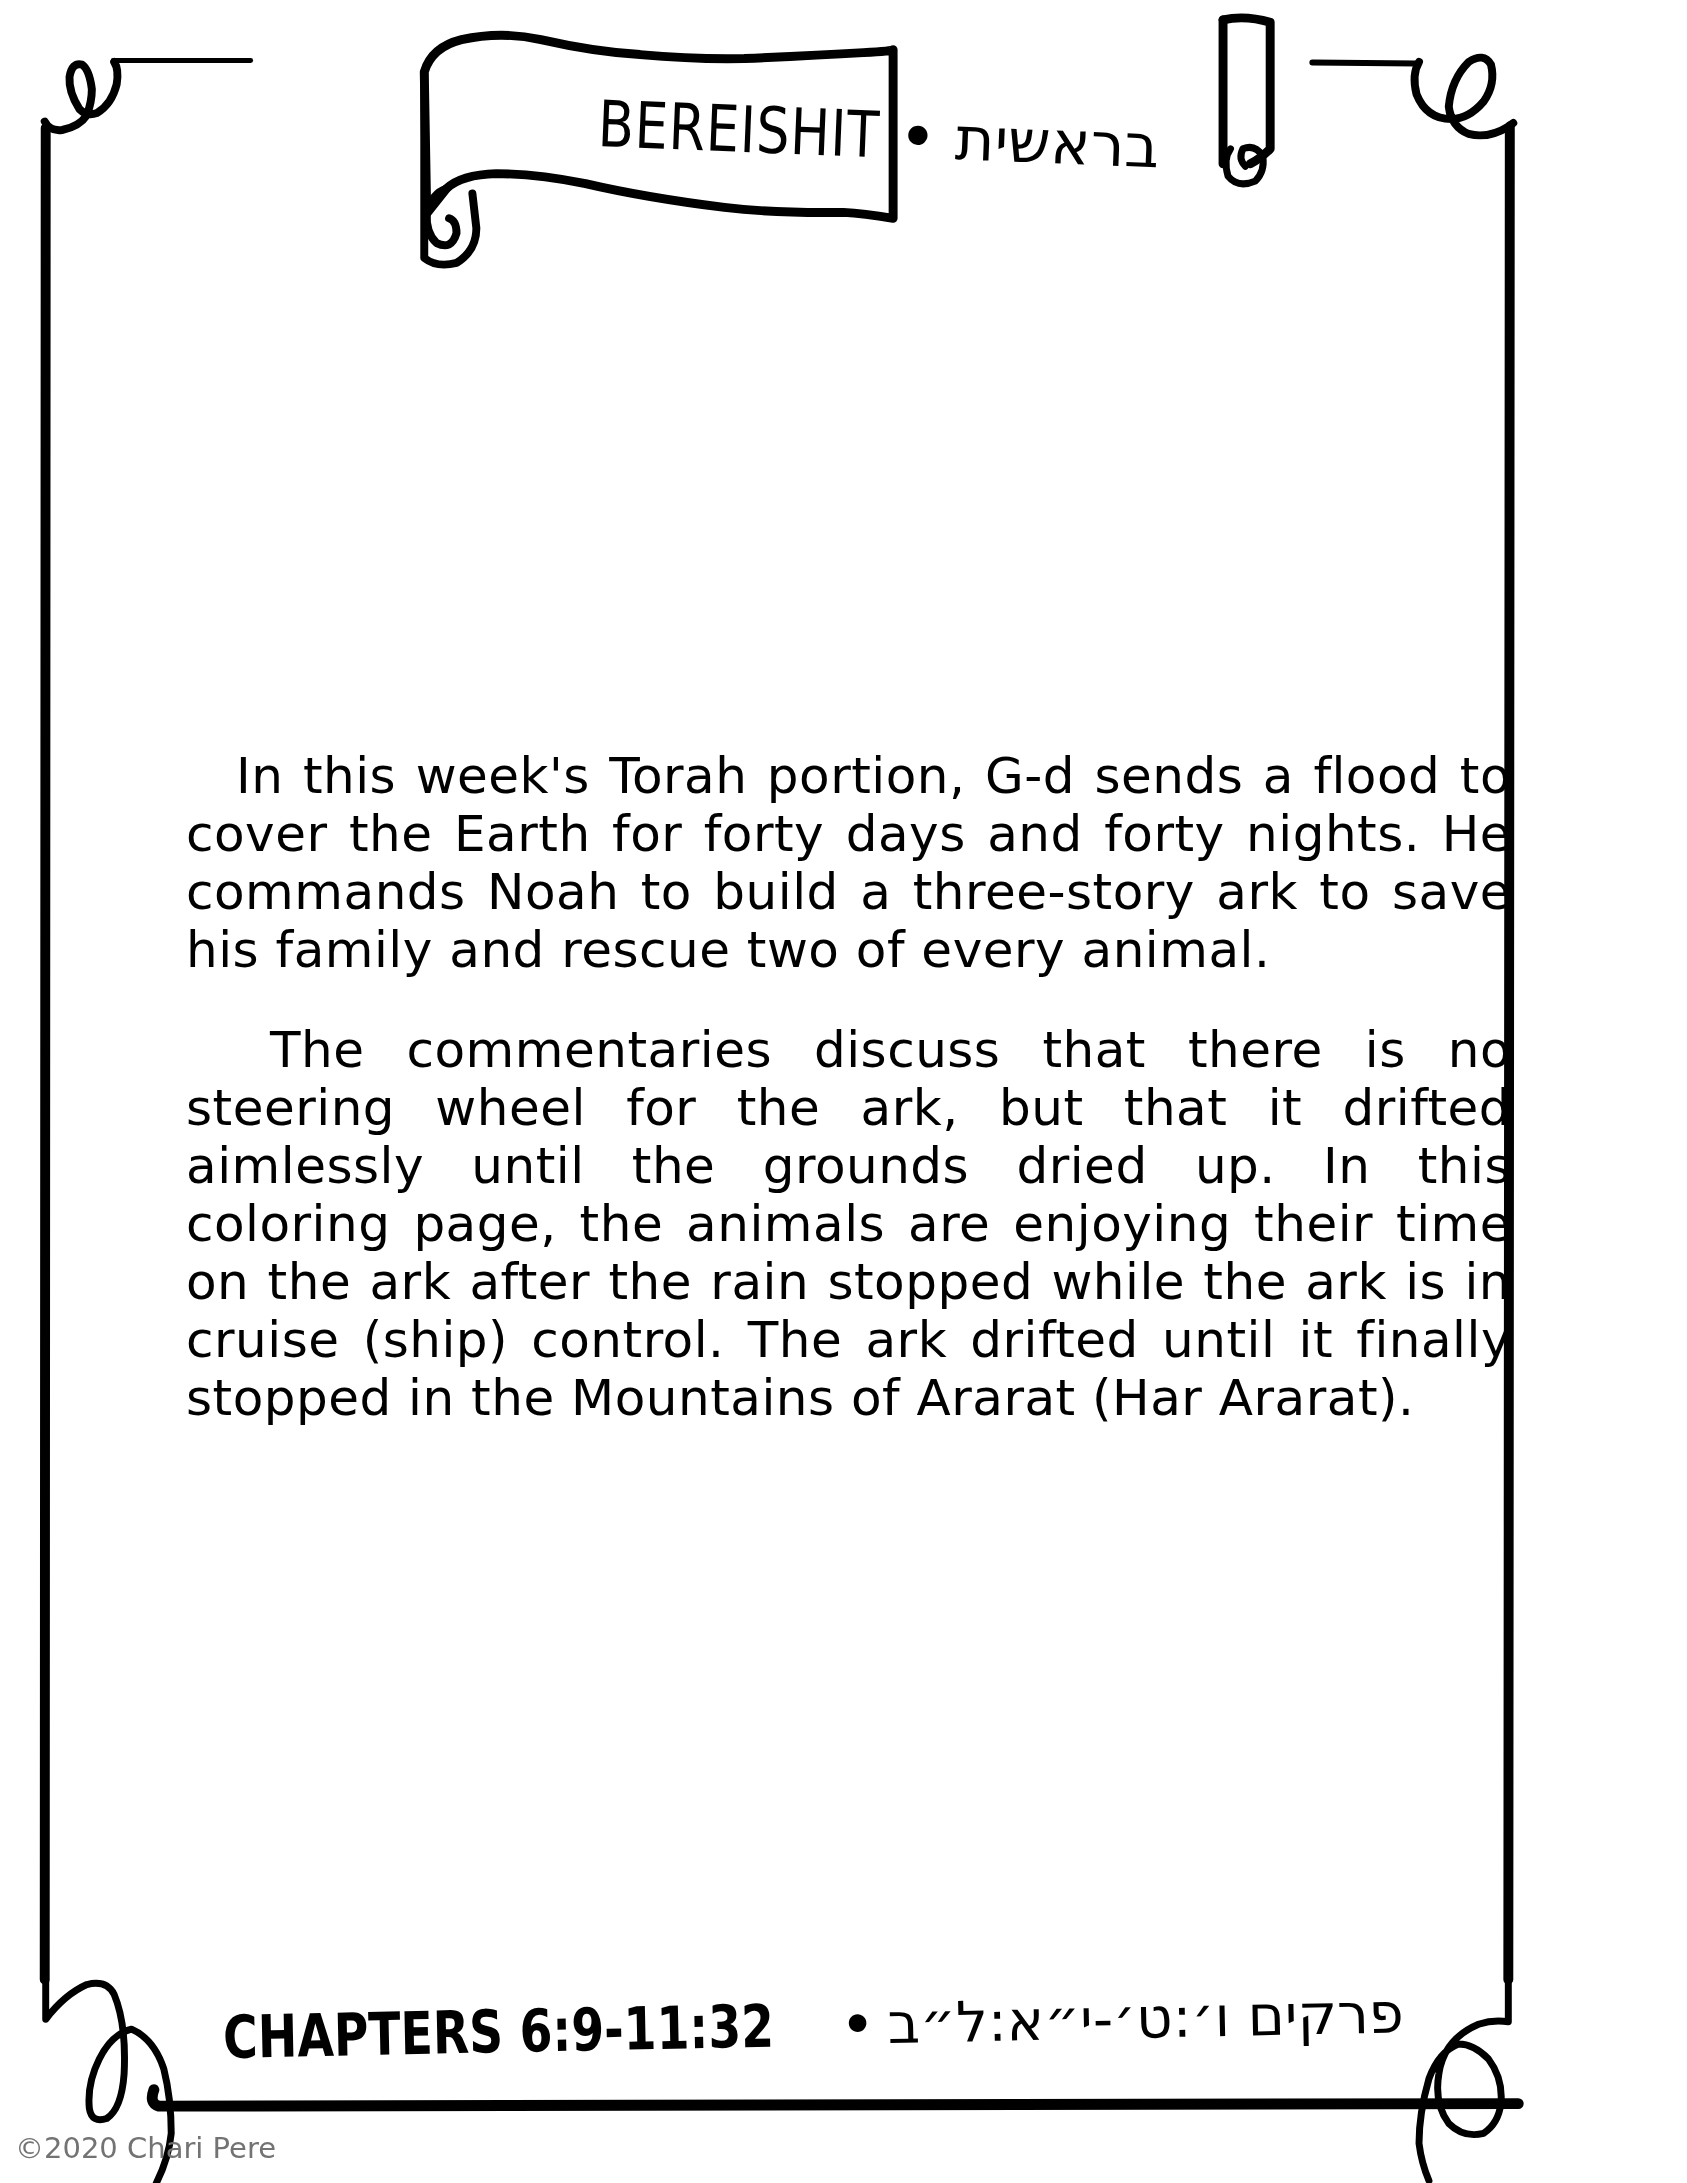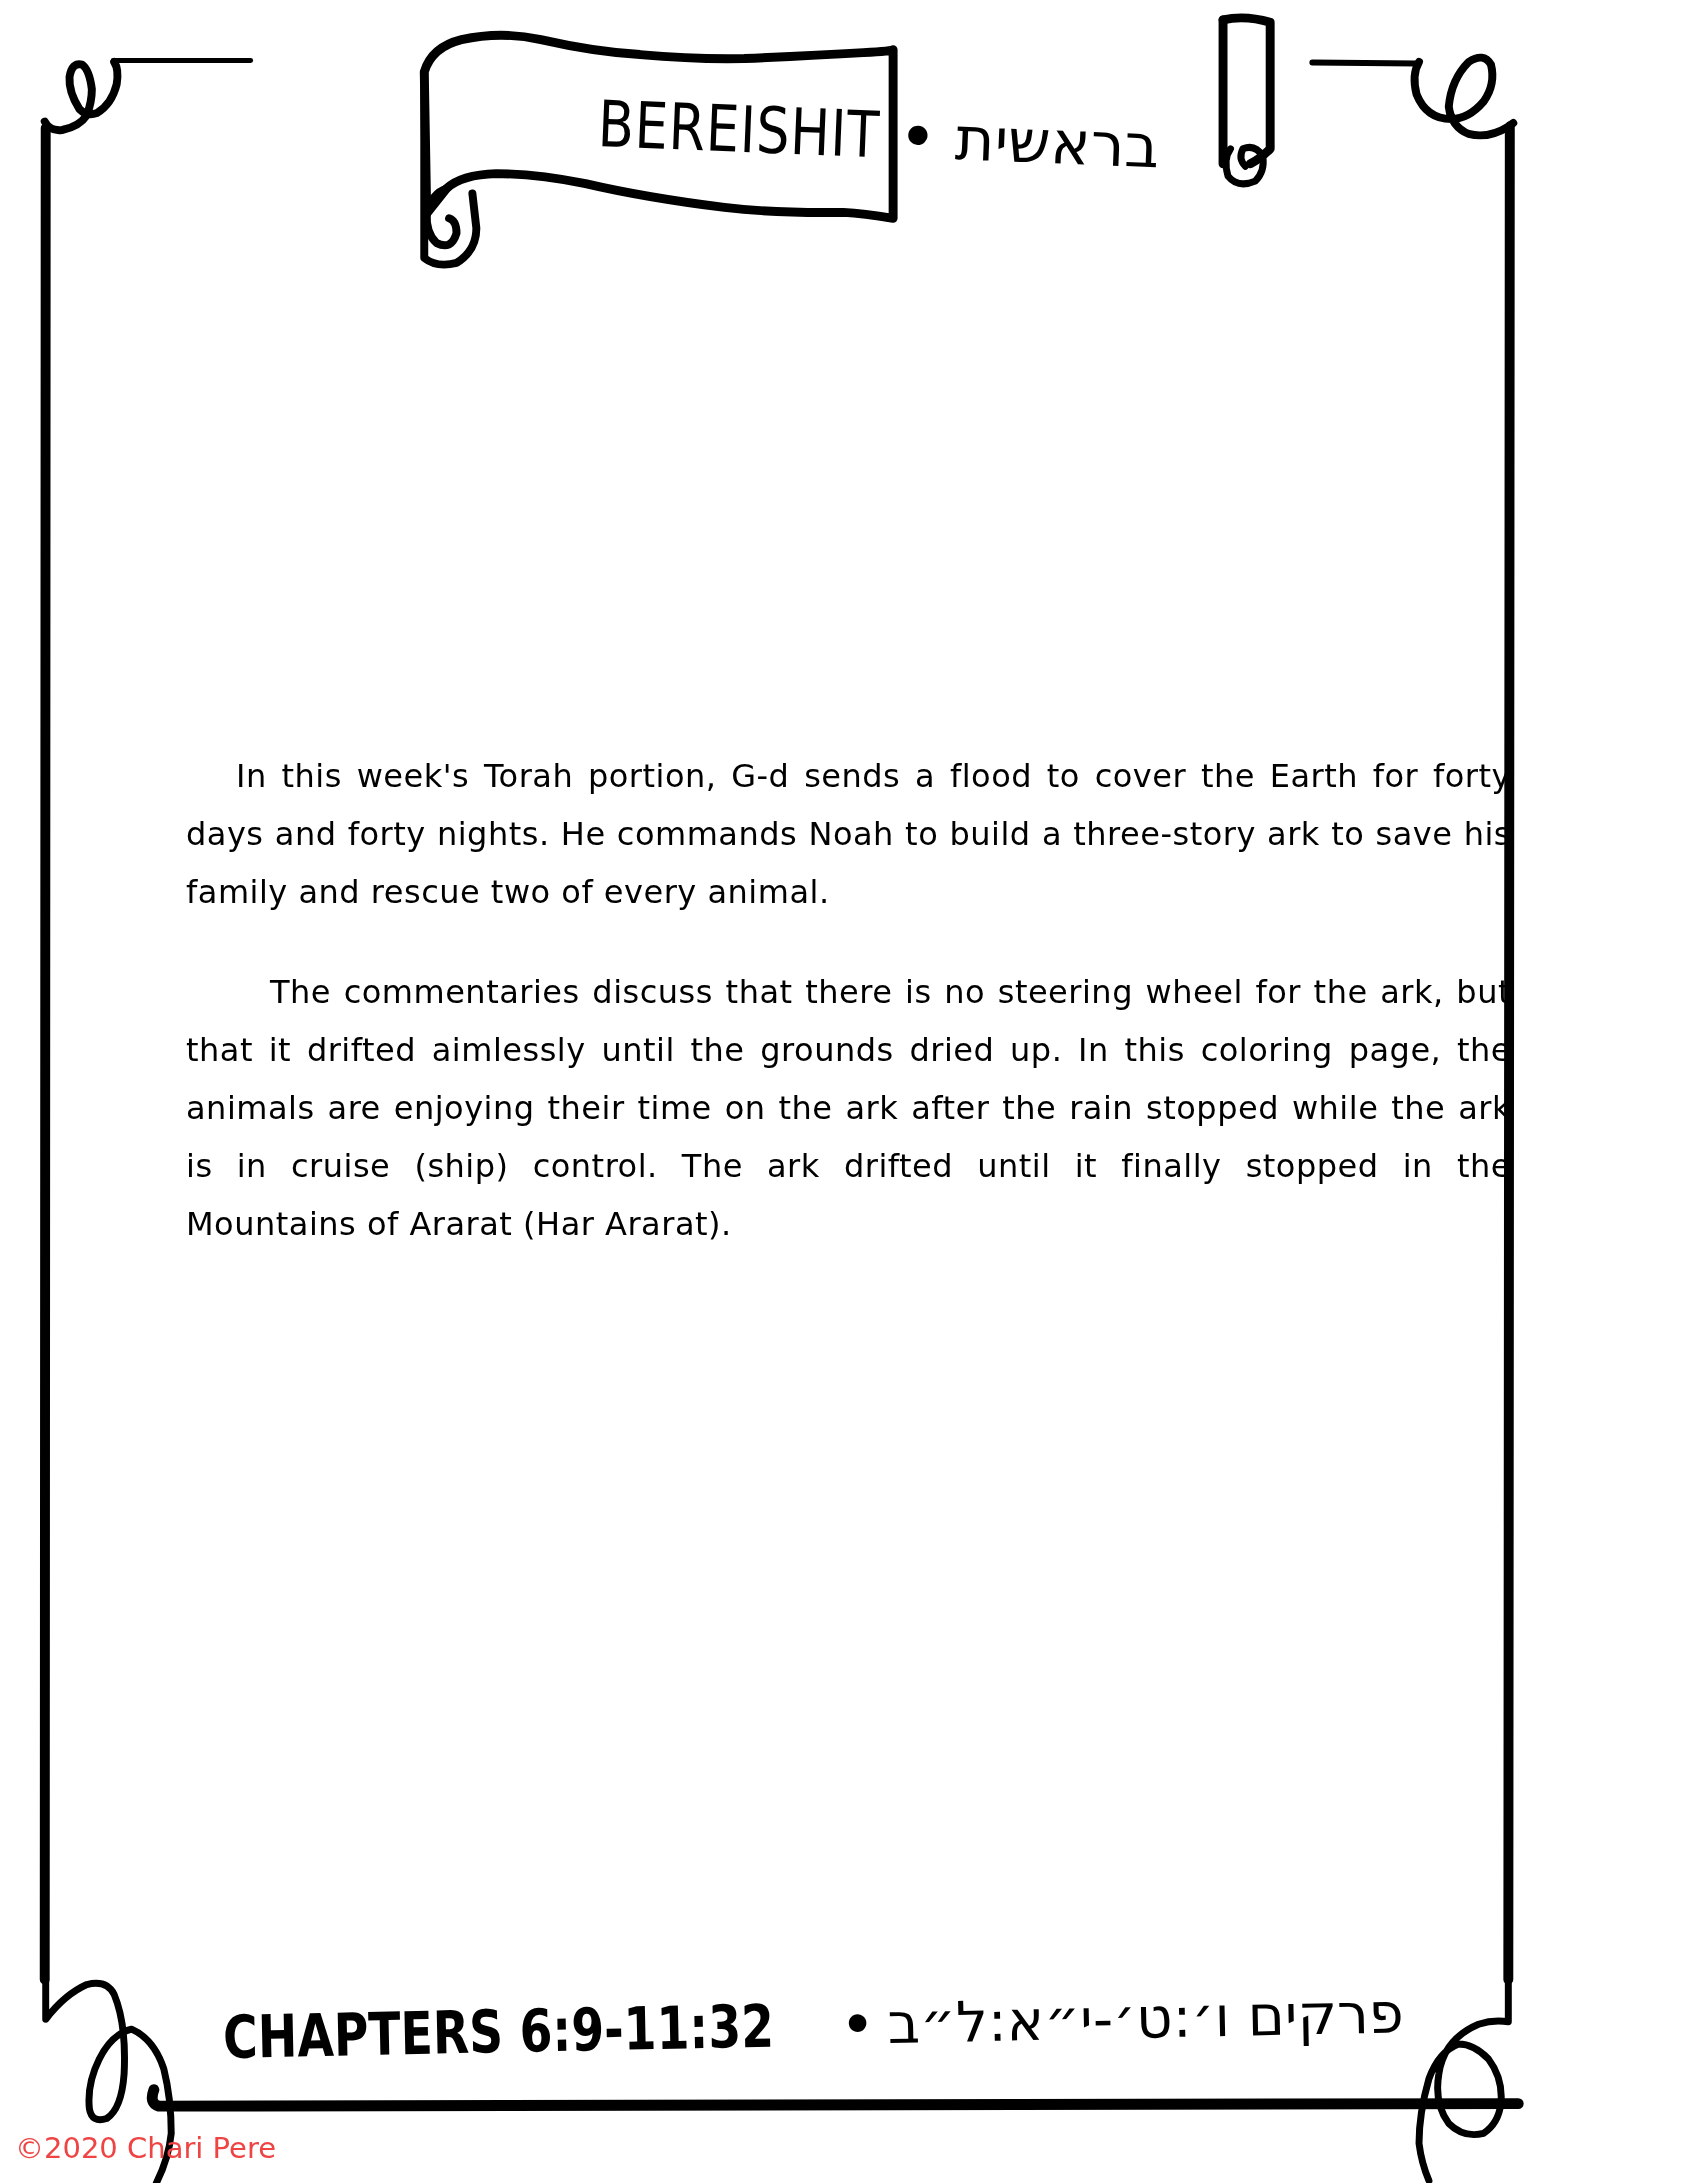--- a/index.html
+++ b/index.html
@@ -50,21 +50,21 @@
       font-family: "DejaVu Sans", sans-serif;
       font-size: 60px;
       direction: rtl;
     }
     .body-text {
       position: absolute;
       left: 186px;
       top: 747px;
       width: 1325px;
       font-family: "DejaVu Sans", sans-serif;
-      font-size: 32px;
+      font-size: 50px;
       line-height: 58px;
       text-align: justify;
       letter-spacing: 0.5px;
       font-weight: normal;
     }
     .body-text p {
       margin: 0;
       text-indent: 50px;
     }
     .body-text p + p {
@@ -100,21 +100,21 @@
       font-size: 56px;
       direction: rtl;
       white-space: nowrap;
     }
     .copyright {
       position: absolute;
       left: 15px;
       top: 2131px;
       font-family: "DejaVu Sans", sans-serif;
       font-size: 29px;
-      color: #ef4444;
+      color: #737373;
       white-space: nowrap;
     }
   </style>
 </head>
 <body>
 
 <svg class="frame-svg" viewBox="0 0 3400 4400" xmlns="http://www.w3.org/2000/svg">
   <g fill="none" stroke="#000" stroke-linecap="round" stroke-linejoin="round">
 
     <path stroke-width="16" d="M 90 245 Q 100 265 125 262 Q 160 255 175 232 Q 185 205 185 180 Q 180 140 165 130 Q 145 125 140 155 Q 138 185 160 220 Q 175 235 195 228 Q 225 210 235 170 Q 240 140 230 125"></path>

